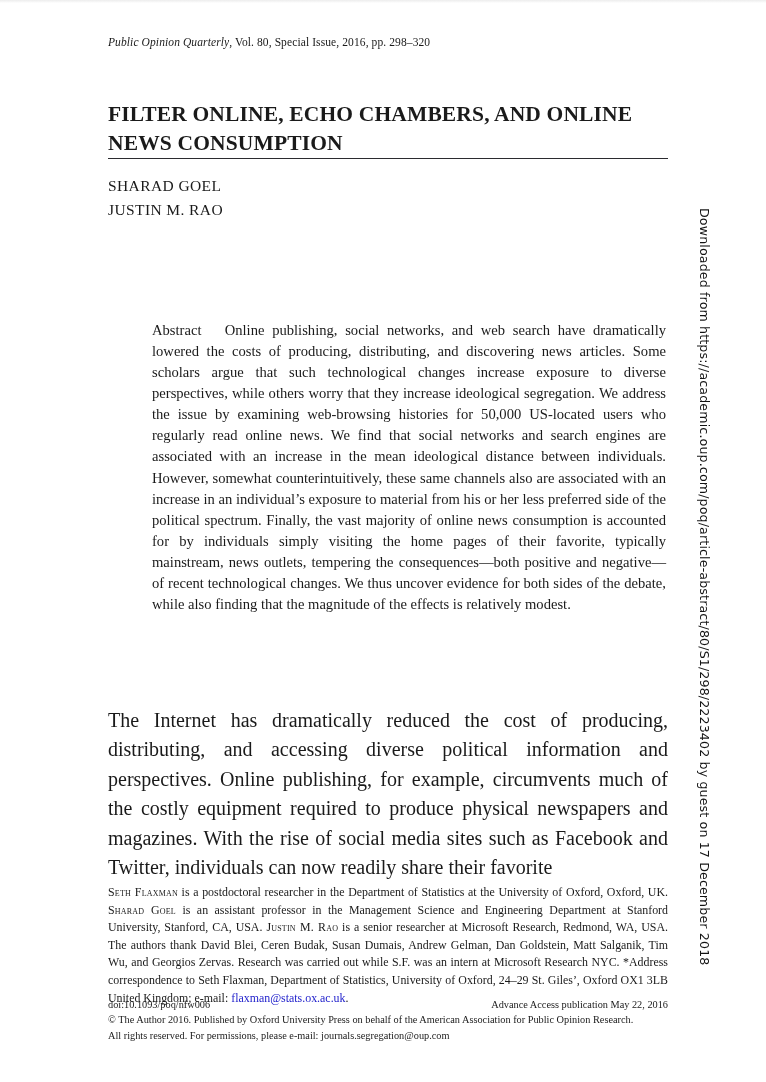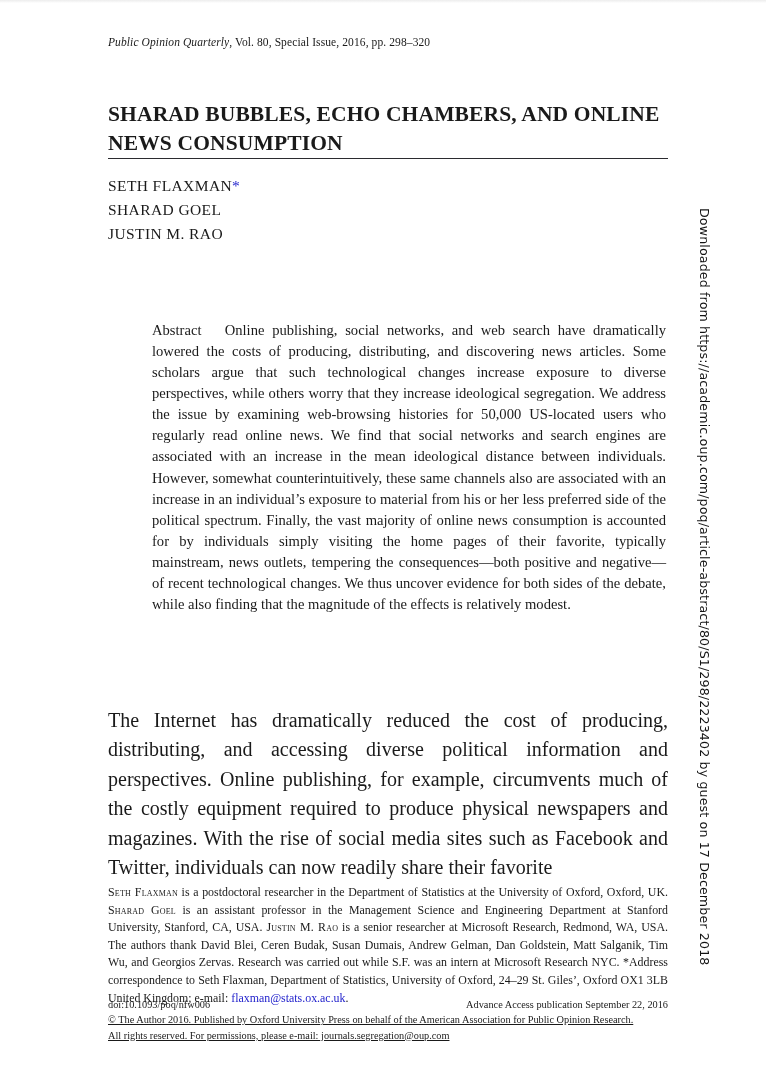--- a/index.html
+++ b/index.html
@@ -145,21 +145,21 @@
     width: 560px;
     font-size: 10.3px;
     line-height: 1.5;
   }
   .imprint-row {
     display: flex;
     justify-content: space-between;
     align-items: baseline;
     white-space: nowrap;
   }
-  .imprint-line { display: block; text-decoration: underline; }
+  .imprint-line { display: block; }
 
   
   .download-stamp {
     position: absolute;
     left: 712px;
     top: 208px;
     width: 760px;
     transform: rotate(90deg);
     transform-origin: 0 0;
     font-family: "DejaVu Sans", "Liberation Sans", sans-serif;
@@ -174,44 +174,43 @@
 <body>
 
 <div class="page-top-edge"></div>
 
 <div class="page">
 
   <div class="journal-line">
     <span class="jtitle">Public Opinion Quarterly</span><span>, Vol. 80, Special Issue, 2016, pp. 298–320</span>
   </div>
 
-  <h1 class="article-title">SHARAD BUBBLES, ECHO CHAMBERS, AND ONLINE NEWS CONSUMPTION</h1>
+  <h1 class="article-title">FILTER ONLINE, ECHO CHAMBERS, AND ONLINE NEWS CONSUMPTION</h1>
 
   <div class="title-rule"></div>
 
   <div class="authors">
-    <span class="author"><span>SETH FLAXMAN</span><span class="corr-star">*</span></span>
     <span class="author"><span>SHARAD GOEL</span></span>
     <span class="author"><span>JUSTIN M. RAO</span></span>
   </div>
 
   <div class="abstract">
     <span class="abstract-label">Abstract</span><span>Online publishing, social networks, and web search have dramatically lowered the costs of producing, distributing, and discovering news articles. Some scholars argue that such technological changes increase exposure to diverse perspectives, while others worry that they increase ideological segregation. We address the issue by examining web-browsing histories for 50,000 US-located users who regularly read online news. We find that social networks and search engines are associated with an increase in the mean ideological distance between individuals. However, somewhat counterintuitively, these same channels also are associated with an increase in an individual’s exposure to material from his or her less preferred side of the political spectrum. Finally, the vast majority of online news consumption is accounted for by individuals simply visiting the home pages of their favorite, typically mainstream, news outlets, tempering the consequences—both positive and negative—of recent technological changes. We thus uncover evidence for both sides of the debate, while also finding that the magnitude of the effects is relatively modest.</span>
   </div>
 
   <div class="body-para">The Internet has dramatically reduced the cost of producing, distributing, and accessing diverse political information and perspectives. Online publishing, for example, circumvents much of the costly equipment required to produce physical newspapers and magazines. With the rise of social media sites such as Facebook and Twitter, individuals can now readily share their favorite</div>
 
   <div class="footnote">
     <span id="footnote-slot"><span class="sc">Seth Flaxman</span><span> is a postdoctoral researcher in the Department of Statistics at the University of Oxford, Oxford, UK. </span><span class="sc">Sharad Goel</span><span> is an assistant professor in the Management Science and Engineering Department at Stanford University, Stanford, CA, USA. </span><span class="sc">Justin M. Rao</span><span> is a senior researcher at Microsoft Research, Redmond, WA, USA. The authors thank David Blei, Ceren Budak, Susan Dumais, Andrew Gelman, Dan Goldstein, Matt Salganik, Tim Wu, and Georgios Zervas. Research was carried out while S.F. was an intern at Microsoft Research NYC. *Address correspondence to Seth Flaxman, Department of Statistics, University of Oxford, 24–29 St. Giles’, Oxford OX1 3LB United Kingdom; e-mail: </span><a class="email-link" href="mailto:flaxman@stats.ox.ac.uk">flaxman@stats.ox.ac.uk</a><span>.</span></span>
   </div>
 
   <div class="imprint">
     <div class="imprint-row">
       <span>doi:10.1093/poq/nfw006</span>
-      <span>Advance Access publication September 22, 2016</span>
+      <span>Advance Access publication May 22, 2016</span>
     </div>
     <span class="imprint-line">© The Author 2016. Published by Oxford University Press on behalf of the American Association for Public Opinion Research.</span>
     <span class="imprint-line">All rights reserved. For permissions, please e-mail: journals.segregation@oup.com</span>
   </div>
 
   <div class="download-stamp">Downloaded from https://academic.oup.com/poq/article-abstract/80/S1/298/2223402 by guest on 17 December 2018</div>
 
 </div>
 
 </body></html>

